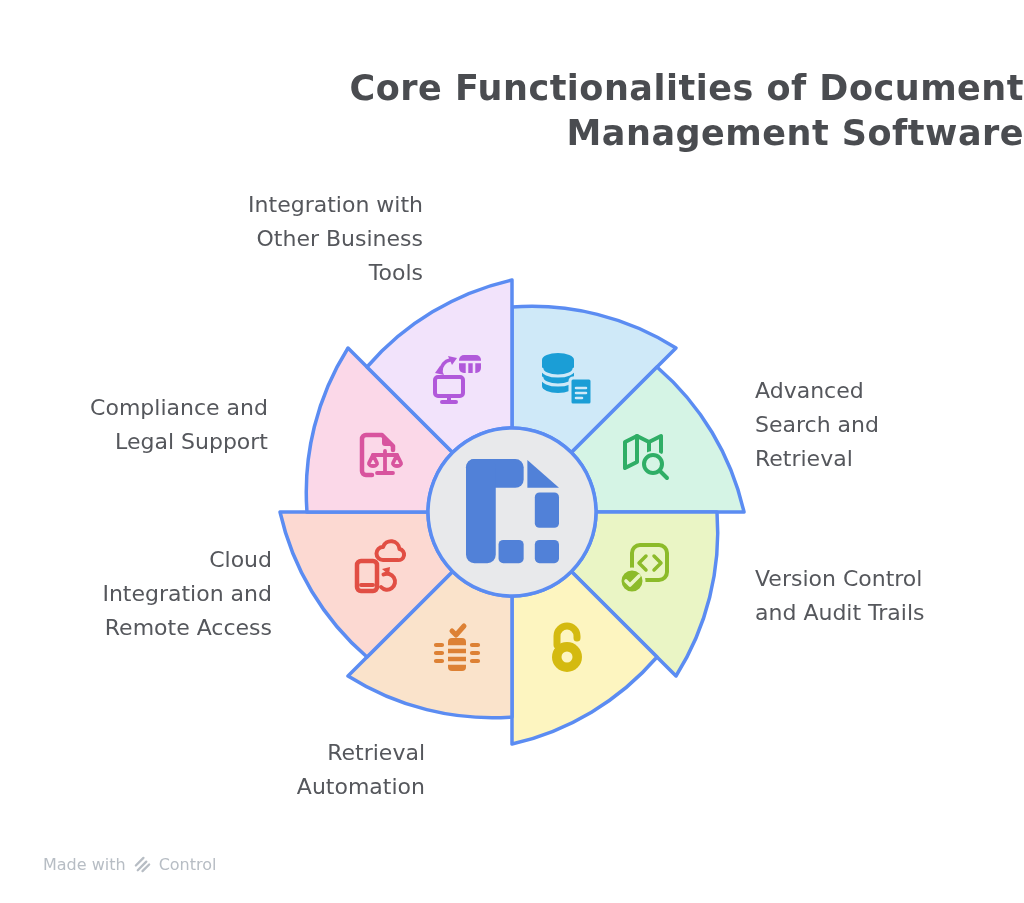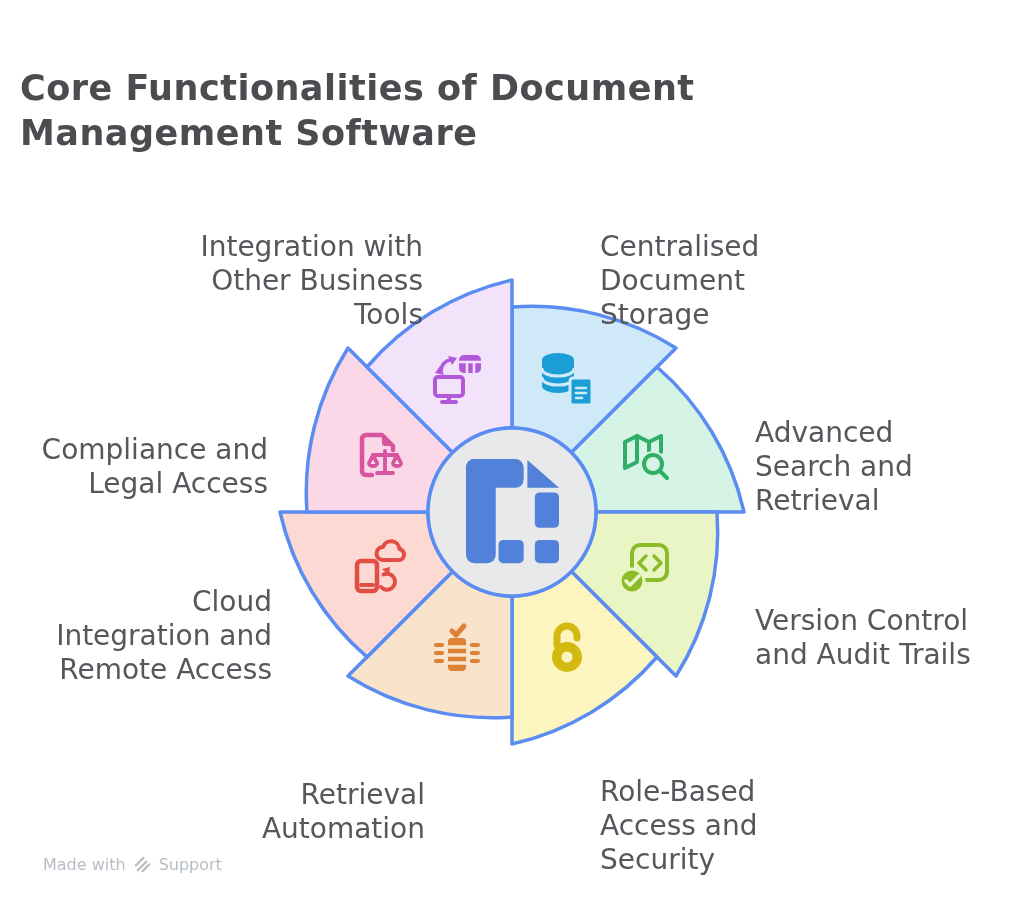--- a/index.html
+++ b/index.html
@@ -1,28 +1,27 @@
 <!DOCTYPE html>
 <html><head>
 <meta charset="utf-8">
 <style>
   html,body{margin:0;padding:0;background:#ffffff;}
   #canvas{
     position:relative;width:1024px;height:903px;background:#ffffff;overflow:hidden;
     font-family:"DejaVu Sans","Liberation Sans",sans-serif;
   }
   .title{
-    position:absolute;left:0;right:0;top:66px;text-align:left;
+    position:absolute;left:0;right:0;top:66px;text-align:right;
     font-size:35px;line-height:45px;font-weight:700;color:#4a4c50;
     letter-spacing:.5px;white-space:pre-line;padding-left:20px;
   }
   .seg-label{
-    position:absolute;font-size:28px;line-height:34px;color:#55575c;
+    position:absolute;font-size:22px;line-height:34px;color:#55575c;
     white-space:pre-line;
-    margin-top:42px;
   }
   .al{text-align:left;}
   .ar{text-align:right;}
   .footer{
     position:absolute;left:35px;top:855px;display:flex;align-items:center;gap:7px;
     font-size:16px;color:#b7bdc4;margin-left:8px;
   }
   svg .st{fill:none;stroke-linecap:round;stroke-linejoin:round;}
 </style>
 </head>
@@ -128,47 +127,41 @@
         <rect x="0" y="0" width="62" height="31" rx="9"></rect>
         <rect x="0" y="0" width="32" height="112" rx="9"></rect>
         <path d="M66 1 L100 31 L66 31 Z"></path>
         <rect x="74" y="36" width="26" height="38" rx="5"></rect>
         <rect x="35" y="87" width="27" height="25" rx="5"></rect>
         <rect x="74" y="87" width="26" height="25" rx="5"></rect>
       </g>
     </g>
   </svg>
 
-  <div class="seg-label al" style="left:600px;top:188px;width:220px;">Centralised
-Document
-Storage</div>
   <div class="seg-label al" style="left:755px;top:374px;width:230px;">Advanced
 Search and
 Retrieval</div>
   <div class="seg-label al" style="left:755px;top:562px;width:260px;">Version Control
 and Audit Trails</div>
-  <div class="seg-label al" style="left:600px;top:733px;width:220px;">Role-Based
-Access and
-Security</div>
   <div class="seg-label ar" style="left:165px;top:736px;width:260px;">Retrieval
 Automation</div>
   <div class="seg-label ar" style="left:32px;top:543px;width:240px;">Cloud
 Integration and
 Remote Access</div>
   <div class="seg-label ar" style="left:28px;top:391px;width:240px;">Compliance and
-Legal Access</div>
+Legal Support</div>
   <div class="seg-label ar" style="left:123px;top:188px;width:300px;">Integration with
 Other Business
 Tools</div>
 
   <div class="footer">
     <span>Made with</span>
     <svg width="19" height="19" viewBox="0 0 20 20">
       <g fill="none" stroke="#b7bdc4" stroke-width="2.4" stroke-linecap="round">
         <path d="M3 11 L11 3"></path>
         <path d="M5 16 L14 7"></path>
         <path d="M10 17 L17 10"></path>
       </g>
     </svg>
-    <span>Support</span>
+    <span>Control</span>
   </div>
 
 </div>
 
 </body></html>

